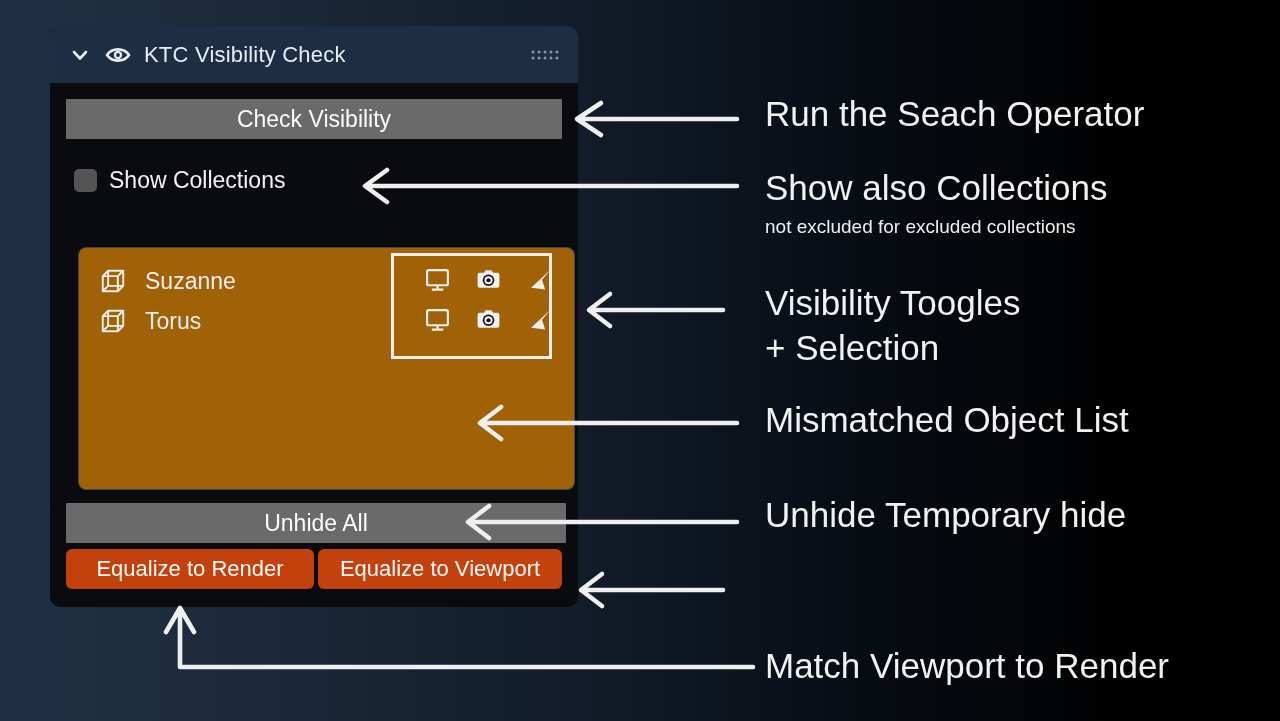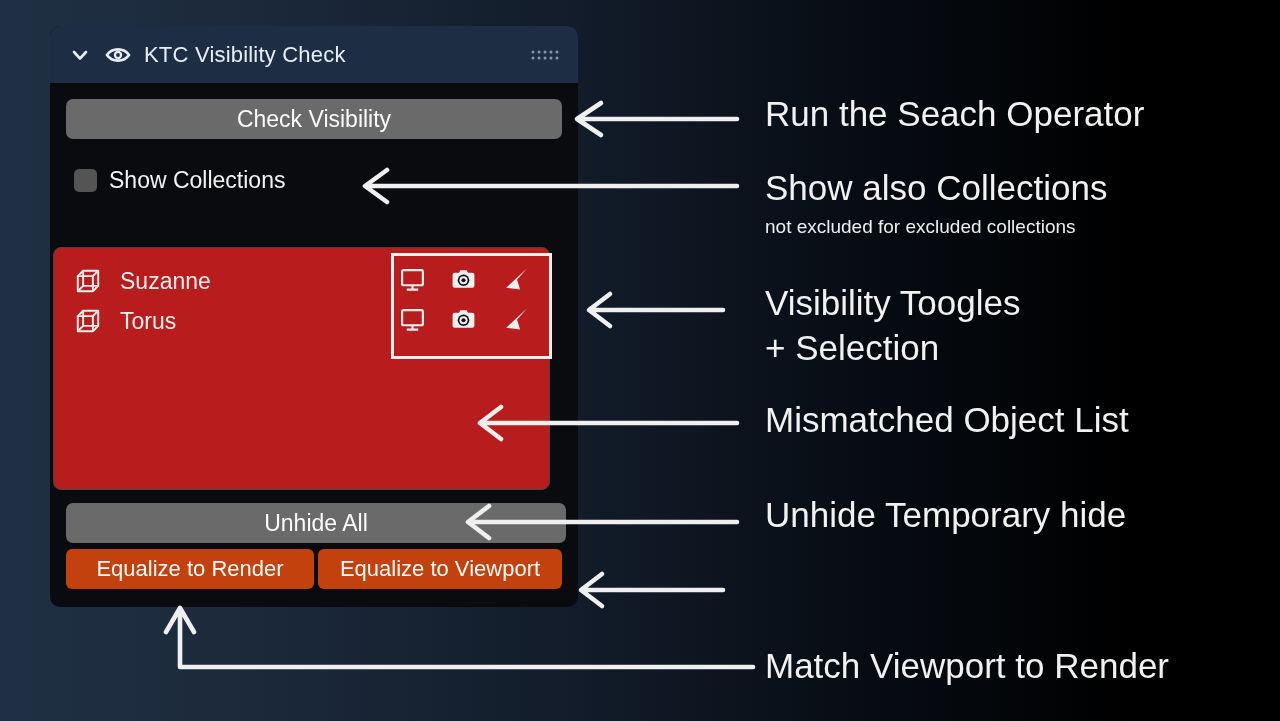--- a/index.html
+++ b/index.html
@@ -11,32 +11,32 @@
     padding-left:32px;
   }
   
   .panel{position:absolute;left:50px;top:26px;width:528px;height:581px;
     background:#0a0b0f;border-radius:10px;}
   .panel-header{position:absolute;left:0;top:0;width:100%;height:57px;
     background:#1d2e44;border-radius:10px 10px 0 0;display:flex;align-items:center;
     padding:0 18px;gap:12px;color:#e8edf4;}
   .panel-title{font-size:22px;letter-spacing:.2px;flex:1;}
   .icon{display:inline-flex;align-items:center;justify-content:center;}
-  .btn{position:absolute;background:#6a6a6a;border-radius:7px;color:#fbfbfb;
+  .btn{position:absolute;background:#6a6a6a;border-radius:1px;color:#fbfbfb;
     display:flex;align-items:center;justify-content:center;font-size:23px;cursor:default;}
   .btn-check{left:16px;top:73px;width:496px;height:40px;}
   .btn-unhide{left:16px;top:477px;width:500px;height:40px;}
   .btn-eq{top:523px;height:40px;font-size:22px;border-radius:6px;background:#c2410c;}
   .btn-eq-render{left:16px;width:248px;}
   .btn-eq-viewport{left:268px;width:244px;}
   .checkbox-row{position:absolute;left:24px;top:141px;display:flex;align-items:center;gap:12px;}
   .checkbox{width:23px;height:23px;background:#545454;border-radius:5px;}
   .checkbox-label{font-size:23px;color:#f2f2f2;}
-  .obj-list{position:absolute;left:3px;top:221px;width:497px;height:243px;
-    background:#b91c1c;border:1px solid #44464a;border-radius:8px;padding-top:13px;}
+  .obj-list{position:absolute;left:28px;top:221px;width:497px;height:243px;
+    background:#a16207;border:1px solid #44464a;border-radius:8px;padding-top:13px;}
   .obj-row{position:relative;height:40px;display:flex;align-items:center;padding-left:20px;gap:18px;color:#efefef;}
   .obj-name{font-size:23px;}
   .toggle{position:absolute;top:50%;transform:translateY(-50%);}
   .tg-monitor{left:345px;}
   .tg-camera{left:396px;}
   .tg-select{left:449px;}
   
   .hl-box{position:absolute;left:391px;top:253px;width:161px;height:106px;
     border:3px solid #eeeeee;}
   .arrows{position:absolute;left:0;top:0;width:1280px;height:721px;pointer-events:none;}

